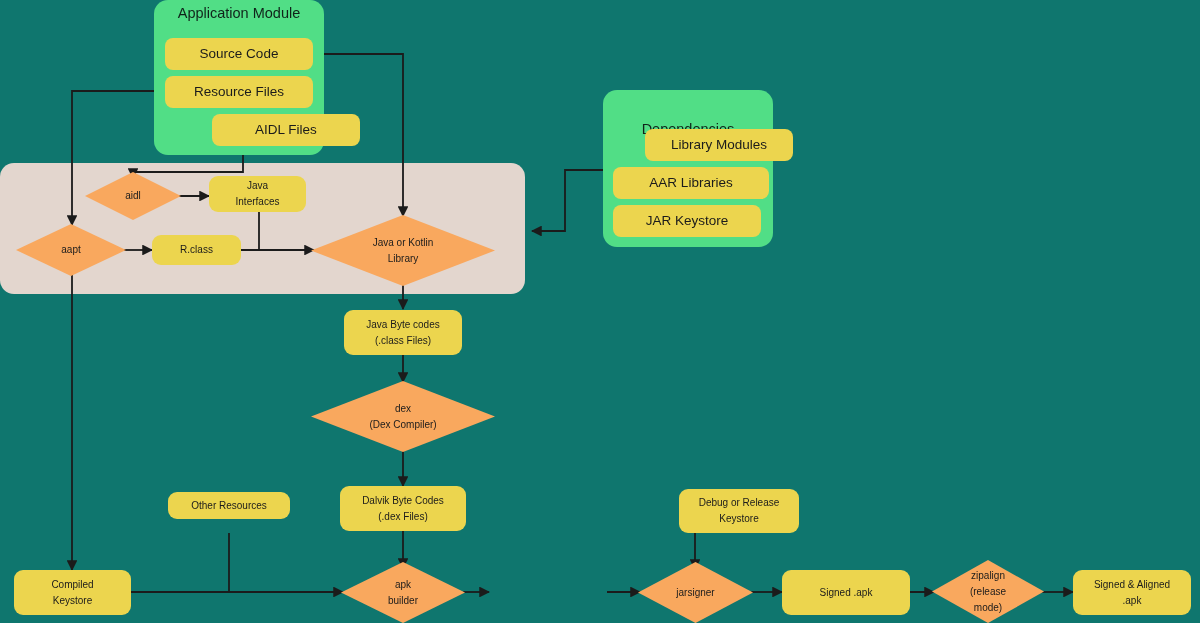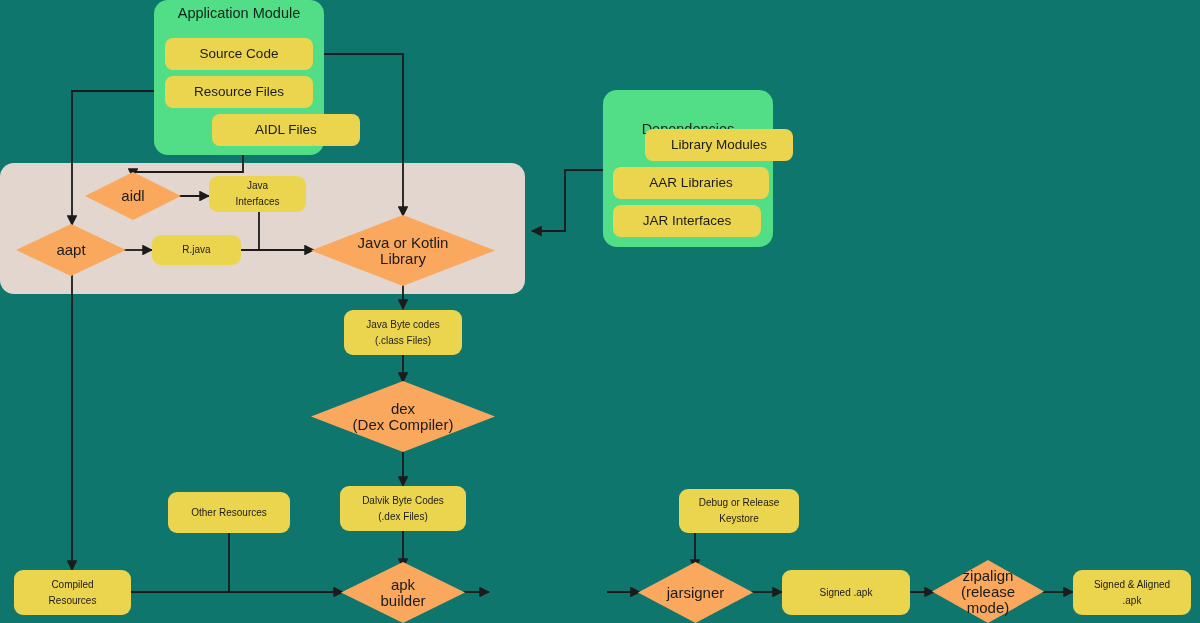--- a/index.html
+++ b/index.html
@@ -78,21 +78,21 @@
     top: 0;
     width: 100%;
     height: 100%;
     background: #f9a85e;
     clip-path: polygon(50% 0%, 100% 50%, 50% 100%, 0% 50%);
   }
   .diamond .dlabel {
     position: relative;
     text-align: center;
     color: #1b1b1b;
-    font-size: 15px;
+    font-size: 10px;
     line-height: 16px;
     white-space: pre-line;
     z-index: 2;
   }
 </style>
 </head>
 <body>
 
 <div id="diagram">
 
@@ -155,21 +155,21 @@
   </div>
   <div class="node-box group-item" style="left:165px; top:38px; width:148px; height:32px;">Source Code</div>
   <div class="node-box group-item" style="left:165px; top:76px; width:148px; height:32px;">Resource Files</div>
   <div class="node-box group-item" style="left:180px; top:114px; width:148px; height:32px;margin-left:32px;">AIDL Files</div>
 
   <div class="group-box" style="left:603px; top:90px; width:170px; height:157px;">
     <div class="group-title" style="top:7px;margin-top:24px;">Dependencies</div>
   </div>
   <div class="node-box group-item" style="left:613px; top:129px; width:148px; height:32px;margin-left:32px;">Library Modules</div>
   <div class="node-box group-item" style="left:613px; top:167px; width:156px; height:32px;text-align:center;">AAR Libraries</div>
-  <div class="node-box group-item" style="left:613px; top:205px; width:148px; height:32px;">JAR Interfaces</div>
+  <div class="node-box group-item" style="left:613px; top:205px; width:148px; height:32px;">JAR Keystore</div>
 
   <div class="diamond" style="left:85px; top:172px; width:96px; height:48px;">
     <div class="dshape"></div>
     <div class="dlabel">aidl</div>
   </div>
 
   <div class="diamond" style="left:16px; top:224px; width:110px; height:52px;">
     <div class="dshape"></div>
     <div class="dlabel">aapt</div>
   </div>
@@ -200,32 +200,32 @@
   <div class="diamond" style="left:932px; top:560px; width:112px; height:63px;">
     <div class="dshape"></div>
     <div class="dlabel">zipalign
 (release
 mode)</div>
   </div>
 
   <div class="node-box" style="left:209px; top:176px; width:97px; height:36px;">Java
 Interfaces</div>
 
-  <div class="node-box" style="left:152px; top:235px; width:89px; height:30px;">R.java</div>
+  <div class="node-box" style="left:152px; top:235px; width:89px; height:30px;">R.class</div>
 
   <div class="node-box" style="left:344px; top:310px; width:118px; height:45px;">Java Byte codes
 (.class Files)</div>
 
   <div class="node-box" style="left:340px; top:486px; width:126px; height:45px;">Dalvik Byte Codes
 (.dex Files)</div>
 
-  <div class="node-box" style="left:168px; top:492px; width:122px; height:41px;">Other Resources</div>
+  <div class="node-box" style="left:168px; top:492px; width:122px; height:27px;">Other Resources</div>
 
   <div class="node-box" style="left:14px; top:570px; width:117px; height:45px;">Compiled
-Resources</div>
+Keystore</div>
 
   <div class="node-box" style="left:635px; top:489px; width:120px; height:44px;margin-left:44px;">Debug or Release
 Keystore</div>
 
 
   <div class="node-box" style="left:782px; top:570px; width:128px; height:45px;">Signed .apk</div>
 
   <div class="node-box" style="left:1073px; top:570px; width:118px; height:45px;">Signed &amp; Aligned
 .apk</div>
 

